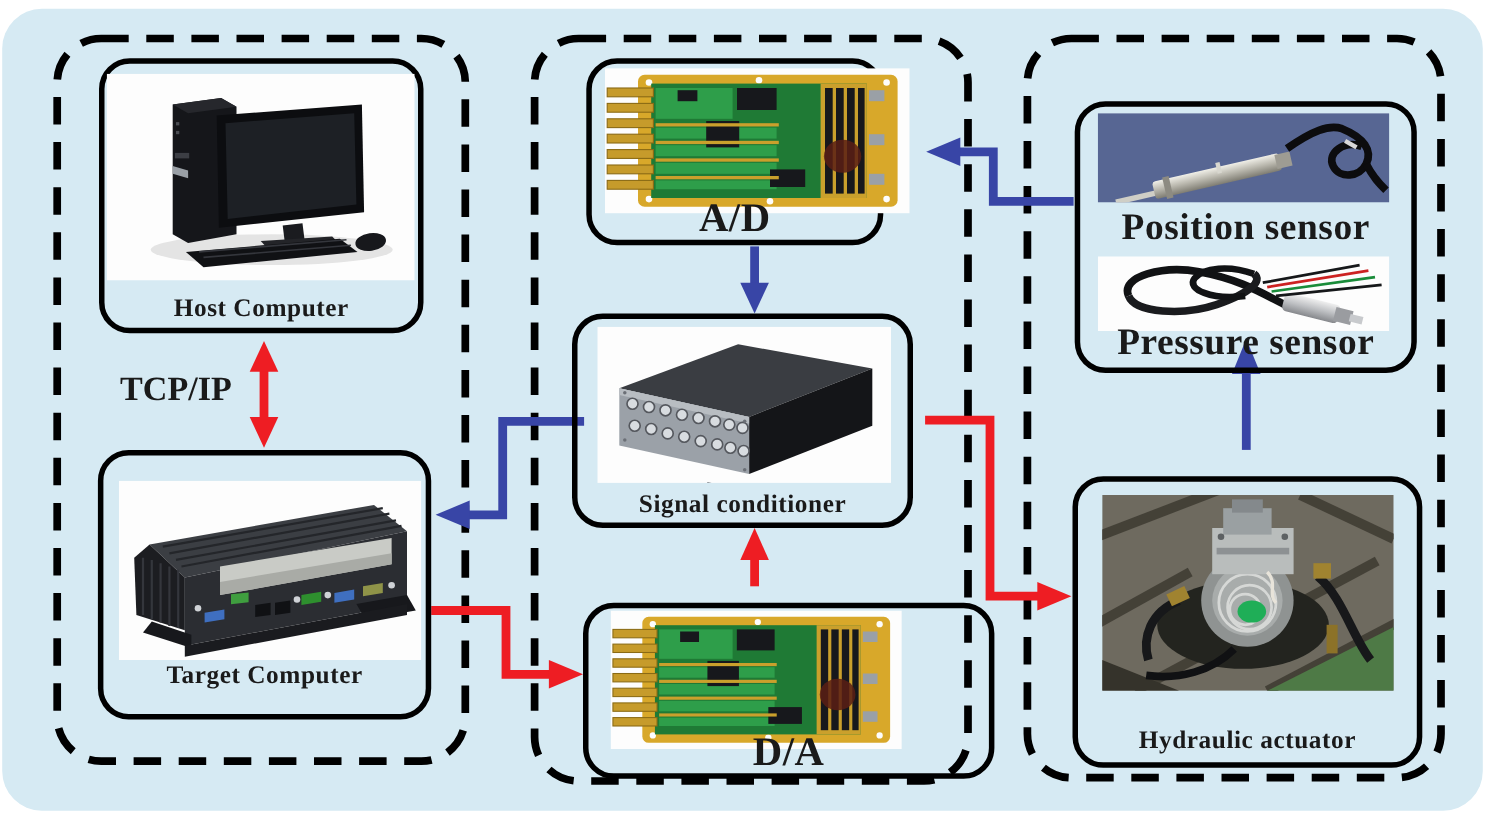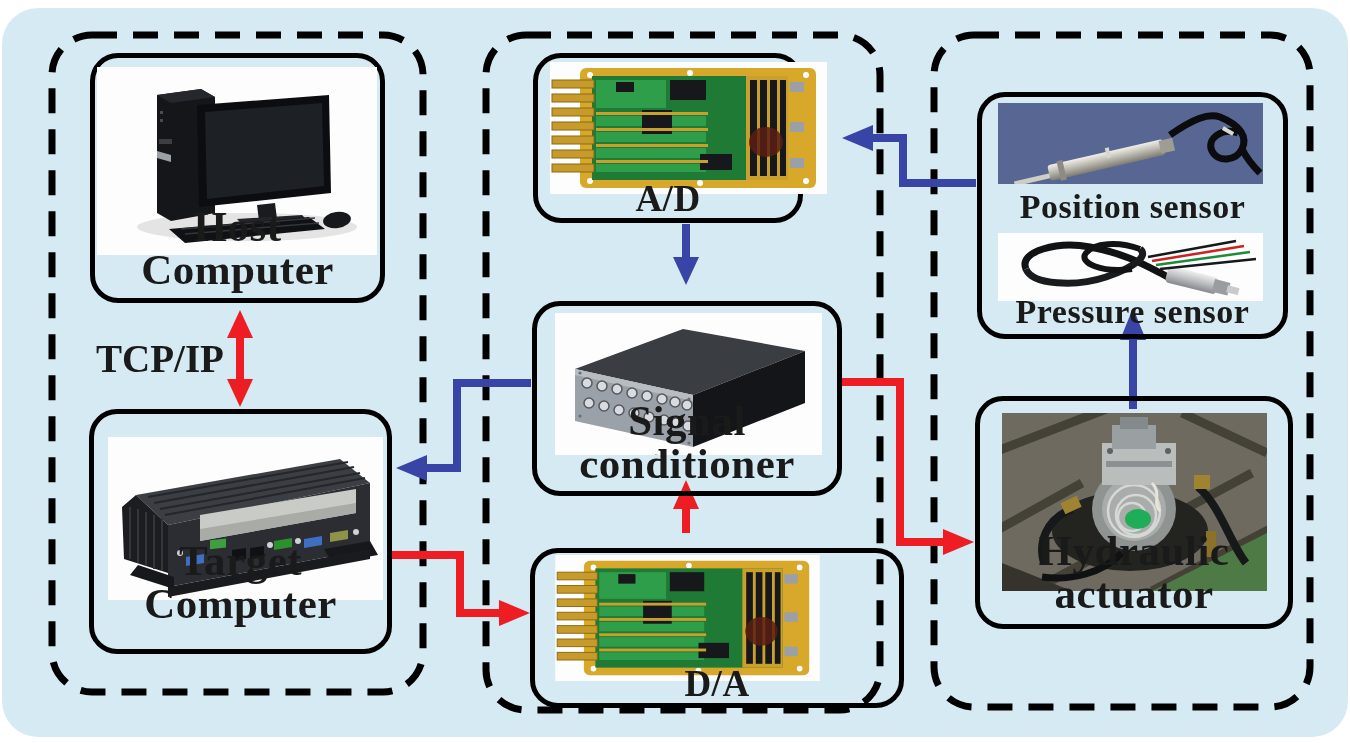--- a/index.html
+++ b/index.html
@@ -10,25 +10,25 @@
   .wires{position:absolute;left:0;top:0;width:1350px;height:743px;pointer-events:none;}
   .group-rect{fill:none;stroke:var(--box-border,#000);stroke-width:7;stroke-dasharray:25 16;}
   .wire{fill:none;stroke-width:8;stroke-linejoin:miter;}
   .wire-red{stroke:var(--arrow-red,#ee1d23);}
   .wire-blue{stroke:var(--arrow-blue,#3845a6);}
   .head-red{fill:var(--arrow-red,#ee1d23);}
   .head-blue{fill:var(--arrow-blue,#3845a6);}
   .node{position:absolute;border:5px solid var(--box-border,#000);border-radius:28px;box-sizing:border-box;}
   .photo{position:absolute;display:block;}
   .node-label{position:absolute;left:0;right:0;text-align:center;font-weight:bold;
-              color:#1a1a1a;font-size:43px;line-height:1.0;letter-spacing:0.5px;}
+              color:#1a1a1a;font-size:23px;line-height:1.0;letter-spacing:0.5px;}
   .small-label{font-size:34px;}
   .ad-label,.da-label{font-size:37px;}
   .tcp-label{position:absolute;left:95px;top:336px;width:130px;text-align:center;
-             font-weight:bold;font-size:39px;color:#1a1a1a;}
+             font-weight:bold;font-size:31px;color:#1a1a1a;}
 </style>
 </head>
 <body>
 
 <div class="canvas"></div>
 
 <svg class="wires" viewBox="0 0 1350 743">
 
   <rect class="group-rect" x="52" y="35" width="371" height="657" rx="40"></rect>
   <rect class="group-rect" x="486" y="35" width="394" height="675" rx="40"></rect>
@@ -207,21 +207,21 @@
     <ellipse cx="216" cy="80" rx="17" ry="15" fill="#5a1f14" opacity="0.85"></ellipse>
     <g fill="#9aa0a6">
         <rect x="240" y="20" width="14" height="10"></rect>
         <rect x="240" y="60" width="14" height="10"></rect>
         <rect x="240" y="96" width="14" height="10"></rect>
       </g>
   </svg>
   <div class="node-label ad-label" style="bottom:1px;">A/D</div>
 </div>
 
-<div class="node" style="left:532px;top:285px;width:310px;height:195px;margin-top:16px;">
+<div class="node" style="left:520px;top:285px;width:310px;height:195px;">
   <svg class="photo" style="left:18px;top:7px;" width="267" height="142" viewBox="0 0 267 142">
     <rect width="267" height="142" fill="#fdfdfd"></rect>
 
     <polygon points="20,56 128,16 250,38 138,82" fill="#3a3d42"></polygon>
 
     <polygon points="250,38 138,82 138,134 250,90" fill="#141518"></polygon>
 
     <polygon points="20,56 138,82 138,134 20,108" fill="#9ba1a8"></polygon>
     <polygon points="20,56 138,82 138,88 20,62" fill="#b8bdc2"></polygon>
 
@@ -360,21 +360,21 @@
     <g stroke-width="2.5" fill="none">
       <path d="M150,24 L238,8" stroke="#16181a"></path>
       <path d="M154,28 L246,13" stroke="#cc2222"></path>
       <path d="M158,32 L252,19" stroke="#1a8c3a"></path>
       <path d="M162,36 L258,26" stroke="#16181a"></path>
     </g>
   </svg>
   <div class="node-label small-label" style="bottom:5px;">Pressure sensor</div>
 </div>
 
-<div class="node" style="left:975px;top:396px;width:318px;height:233px;">
+<div class="node" style="left:975px;top:433px;width:318px;height:265px;">
   <svg class="photo" style="left:22px;top:12px;" width="265" height="178" viewBox="0 0 265 178">
     <rect width="265" height="178" fill="#6e6a5f"></rect>
     <g stroke="#3a372e" stroke-width="9" opacity="0.8">
       <line x1="-10" y1="40" x2="120" y2="-10"></line>
         <line x1="30" y1="178" x2="250" y2="60"></line>
       <line x1="150" y1="178" x2="270" y2="115"></line>
         <line x1="-10" y1="120" x2="80" y2="70"></line>
       <line x1="180" y1="0" x2="265" y2="40"></line>
     </g>
     <polygon points="150,178 265,120 265,178" fill="#4e7a46"></polygon>

